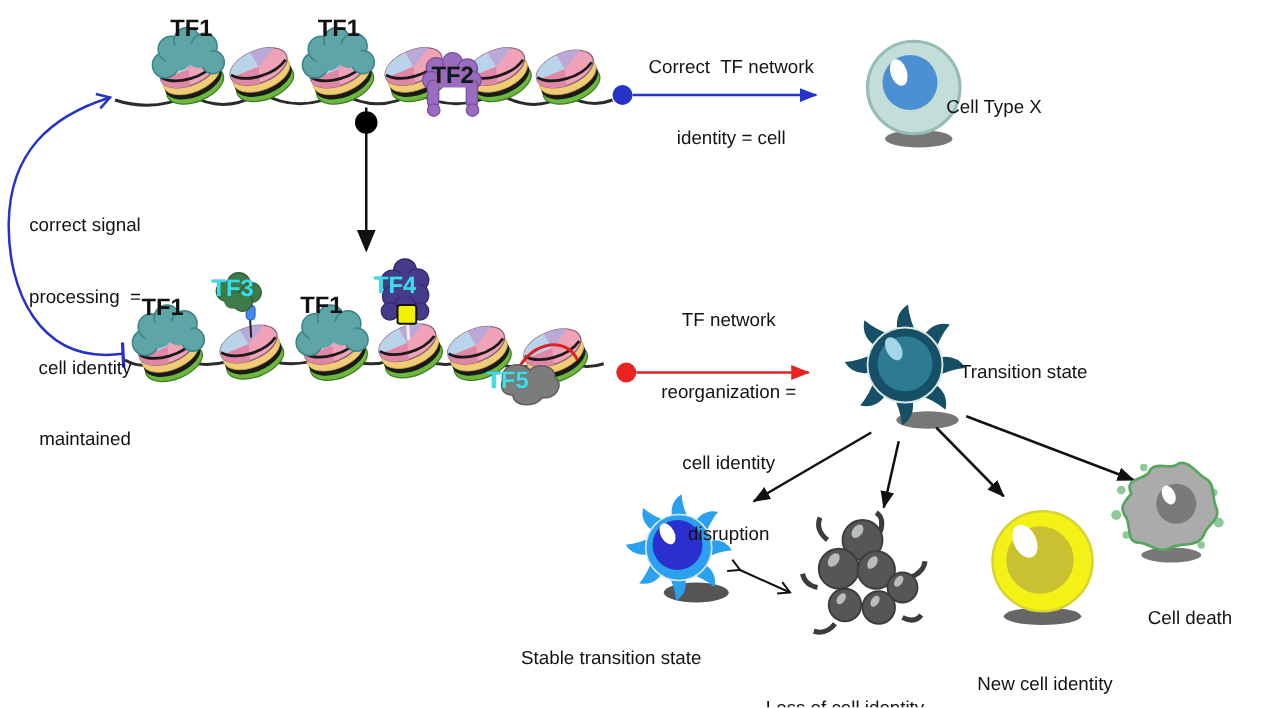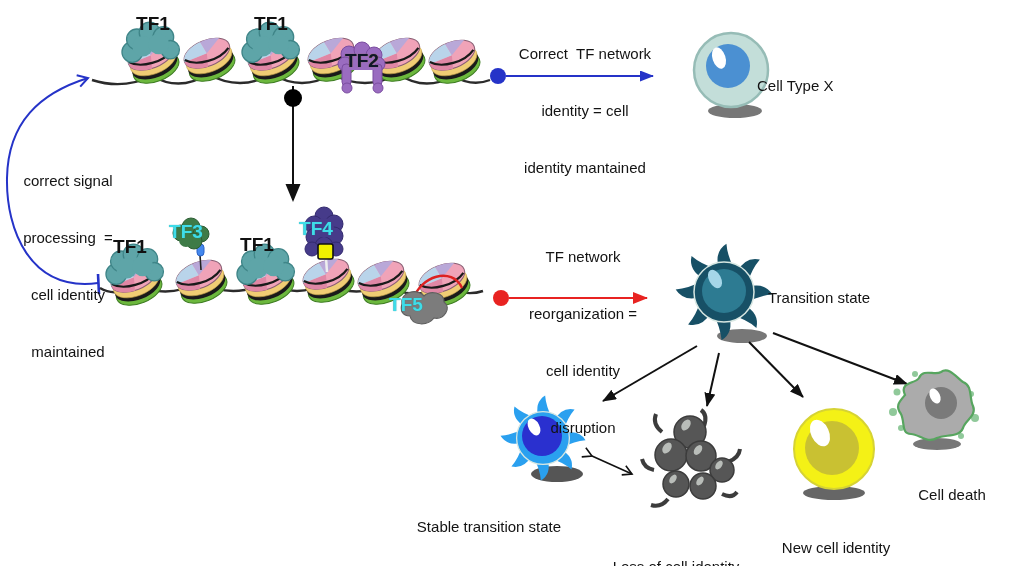--- a/index.html
+++ b/index.html
@@ -248,21 +248,20 @@
     </g>
     <path d="M-30,-15 C-36,-28 -20,-26 -16,-32 C-12,-42 0,-34 6,-38 C14,-44 22,-32 28,-28 C38,-24 34,-12 38,-4 C42,6 30,10 28,18 C24,28 10,24 2,28 C-8,34 -16,24 -24,24 C-34,24 -30,12 -34,4 C-40,-4 -36,-8 -30,-15 Z" stroke="#57a55f" stroke-width="2.2" fill="#ababab"></path>
     <circle cx="6" cy="-7" r="16" fill="#7a7a7a"></circle>
     <ellipse cx="0" cy="-14" rx="5" ry="8" fill="#fff" transform="rotate(-25 0 -14)"></ellipse>
   </g>
 </svg>
 
 <div class="lbl" style="left:585px;top:6px;">
   <div>Correct  TF network</div>
   <div>identity = cell</div>
-  <div>identity mantained</div>
 </div>
 
 <div class="lbl leftalign" style="left:757px;top:62px;margin-top:14px;">Cell Type X</div>
 
 
 <div class="lbl" style="left:68px;top:133px;">
   <div>correct signal</div>
   <div>processing  =</div>
   <div>cell identity</div>
   <div>maintained</div>

